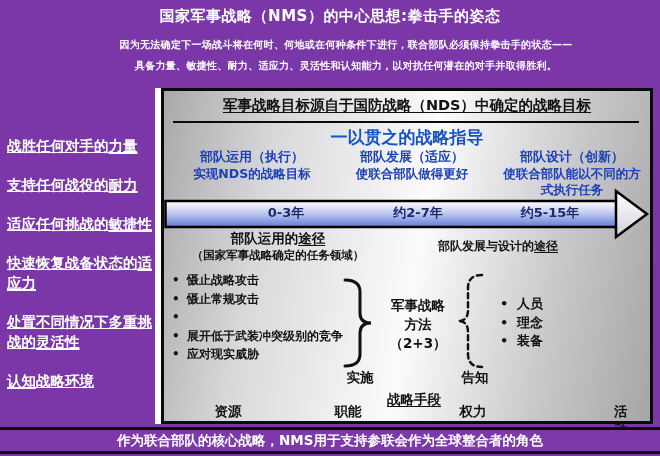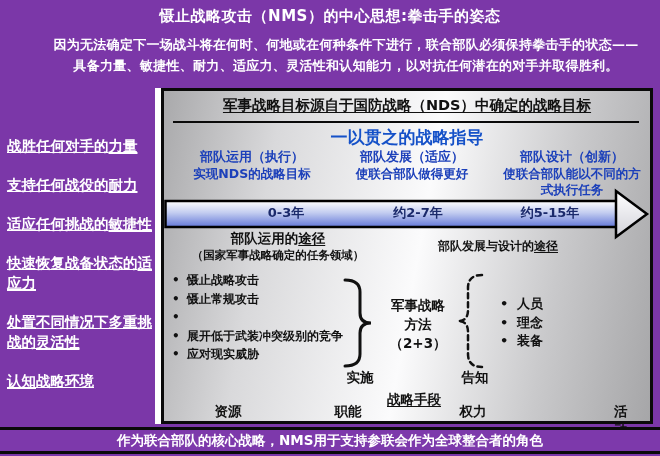--- a/index.html
+++ b/index.html
@@ -8,21 +8,21 @@
     background:#7b37a8;
     font-family:"DejaVu Sans","Liberation Sans",sans-serif;
     font-weight:bold;
     -webkit-font-smoothing:antialiased;
   }
   .u{text-decoration:underline;text-underline-offset:2px;}
 
   
   .top-header{position:absolute;top:7px;left:0;width:100%;text-align:center;color:#ffffff;}
   .top-title{font-size:15px;margin-bottom:8px;letter-spacing:.5px;}
-  .top-sub{font-size:13px;line-height:21px;letter-spacing:.3px;padding-left:32px;}
+  .top-sub{font-size:10px;line-height:21px;letter-spacing:.3px;padding-left:32px;}
 
   
   .sidebar{position:absolute;left:7px;top:136px;width:152px;list-style:none;margin:0;padding:0;}
   .sidebar li{color:#ffffff;font-size:14.5px;line-height:20px;margin-bottom:19px;text-decoration:underline;}
 
   
   .panel-strip{position:absolute;left:155px;top:88px;width:6px;height:336px;background:#ffffff;}
   .panel{
     position:absolute;left:161px;top:88px;width:486px;height:330px;
     border:3px solid #0a0a0a;
@@ -76,21 +76,21 @@
     background:#7d39ab;color:#ffffff;text-align:center;
     font-size:13.5px;line-height:21px;
   }
 </style>
 </head>
 <body>
 
 <div class="stage">
 
   <div class="top-header">
-    <div class="top-title">慑止战略攻击（NMS）的中心思想:拳击手的姿态</div>
+    <div class="top-title">国家军事战略（NMS）的中心思想:拳击手的姿态</div>
     <div class="top-sub">因为无法确定下一场战斗将在何时、何地或在何种条件下进行，联合部队必须保持拳击手的状态——</div>
     <div class="top-sub">具备力量、敏捷性、耐力、适应力、灵活性和认知能力，以对抗任何潜在的对手并取得胜利。</div>
   </div>
 
   <ul class="sidebar">
     <li><span>战胜任何对手的</span><span class="u">力量</span><span></span></li>
     <li><span>支持任何战役的</span><span class="u">耐力</span><span></span></li>
     <li><span>适应任何挑战的</span><span class="u">敏捷性</span><span></span></li>
     <li><span>快速恢复战备状态的</span><span class="u">适应力</span><span></span></li>
     <li><span>处置不同情况下多重挑战的</span><span class="u">灵活性</span><span></span></li>

